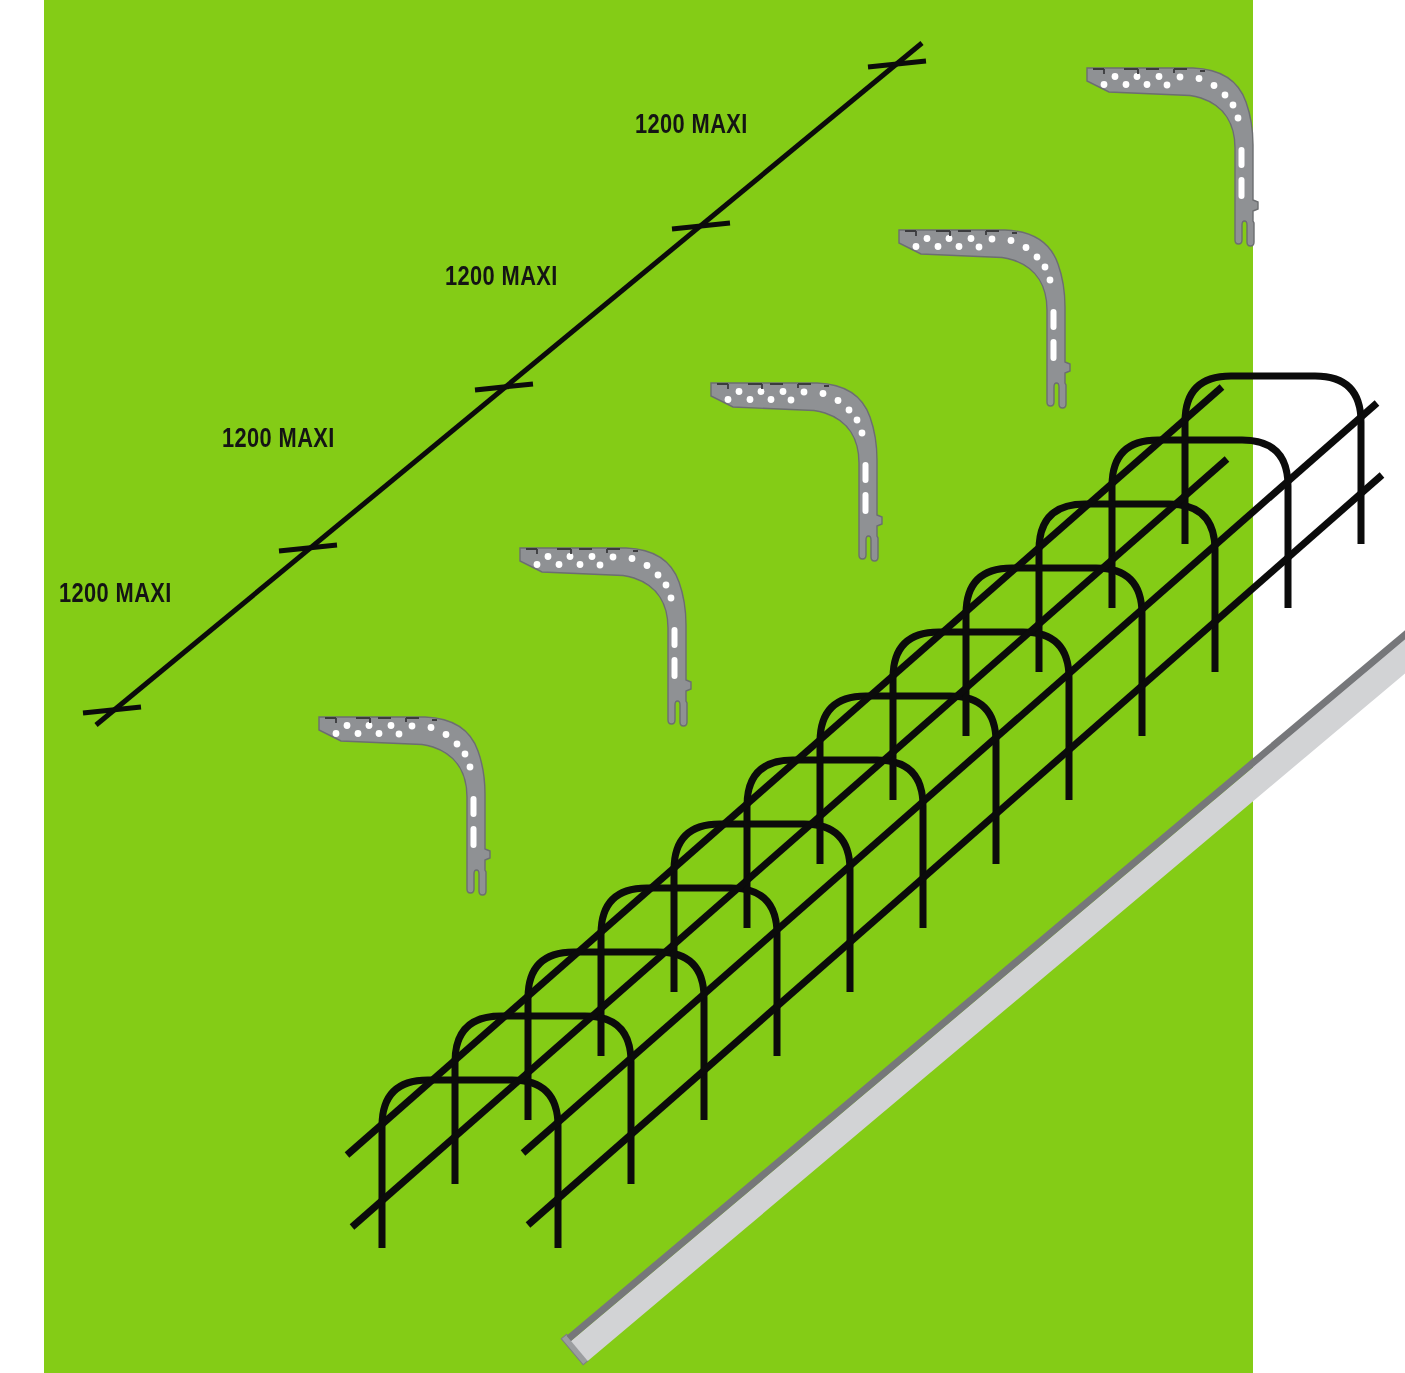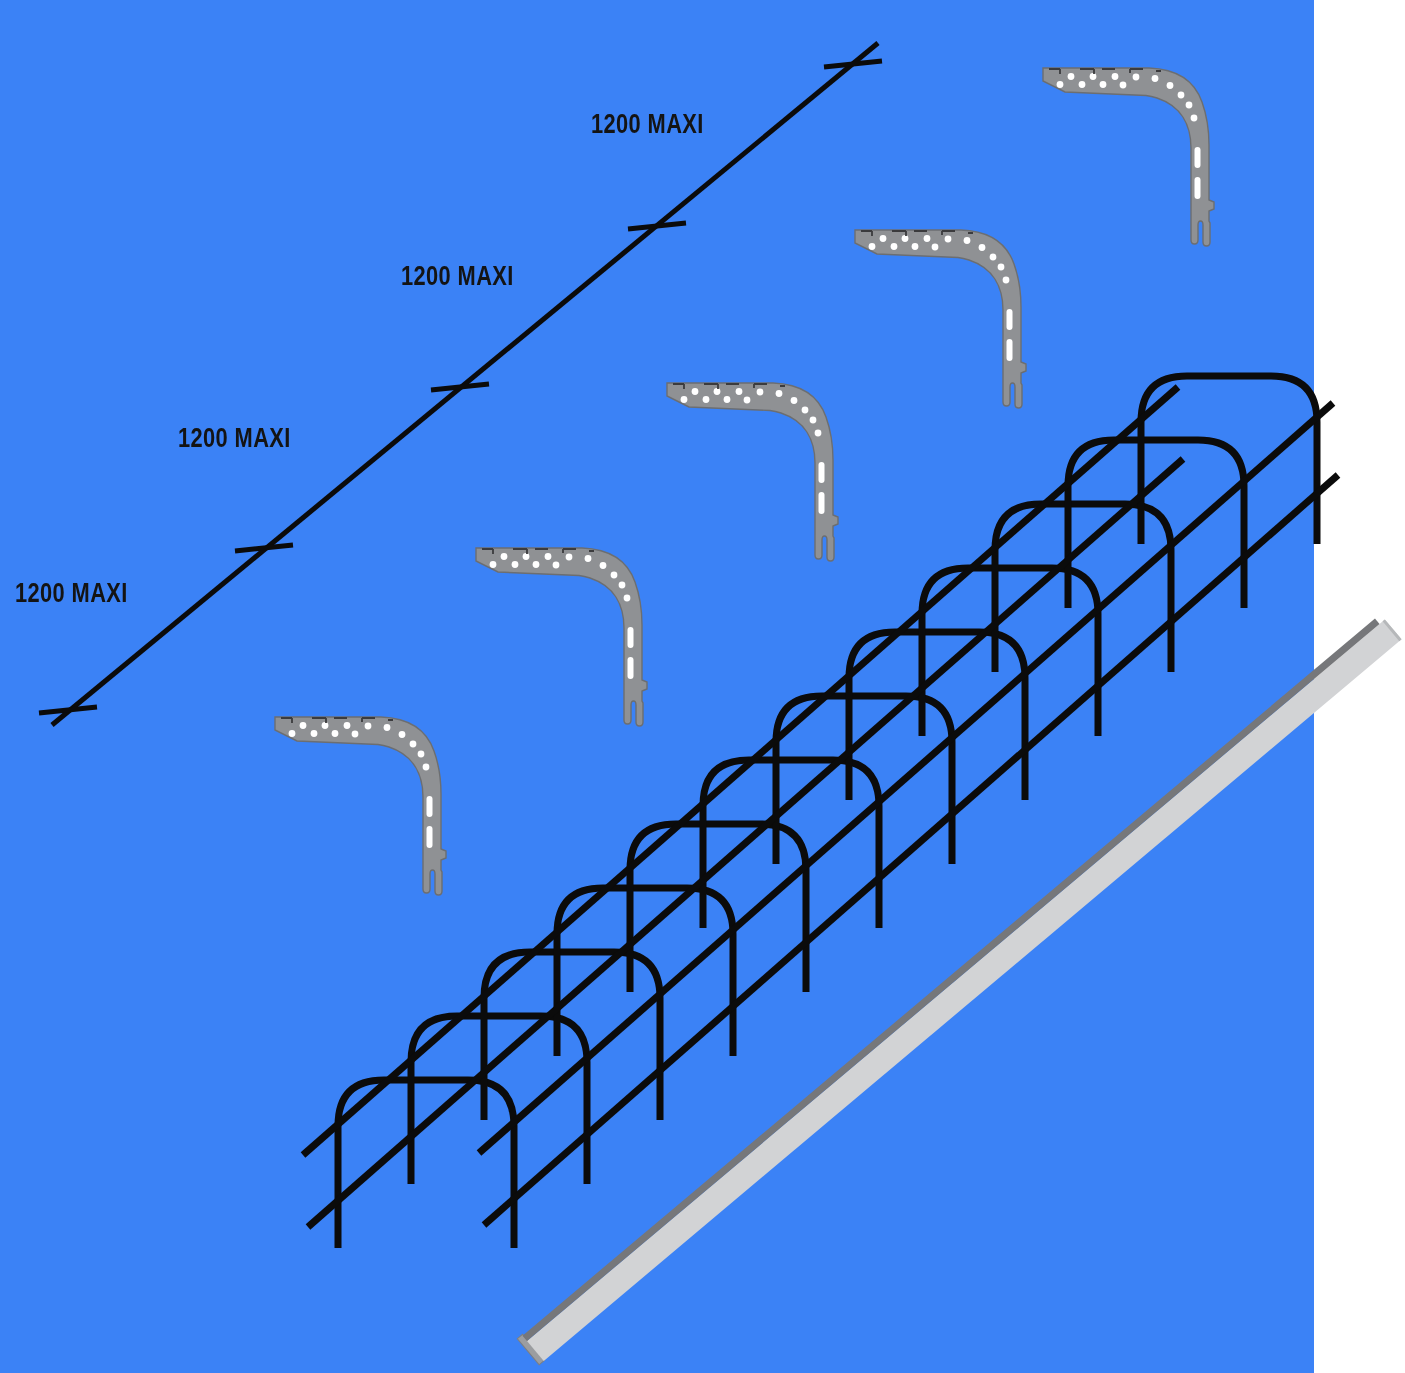--- a/index.html
+++ b/index.html
@@ -1,17 +1,17 @@
 <!DOCTYPE html>
 <html><head>
 <meta charset="utf-8">
 <style>
   html,body{margin:0;padding:0;background:#ffffff;}
   body{width:1405px;height:1373px;overflow:hidden;font-family:"Liberation Sans",sans-serif;}
-  .canvas{position:relative;width:1314px;height:1373px;background:#3b82f6;}
+  .canvas{position:relative;width:1209px;height:1373px;background:#84cc16;margin-left:44px;}
   .canvas svg.scene{position:absolute;left:0;top:0;}
   .dim-label{
     position:absolute;
     font-weight:bold;
     font-size:28px;
     line-height:1;
     color:#141414;
     letter-spacing:0.5px;
     white-space:nowrap;
     transform:scaleX(0.78);

